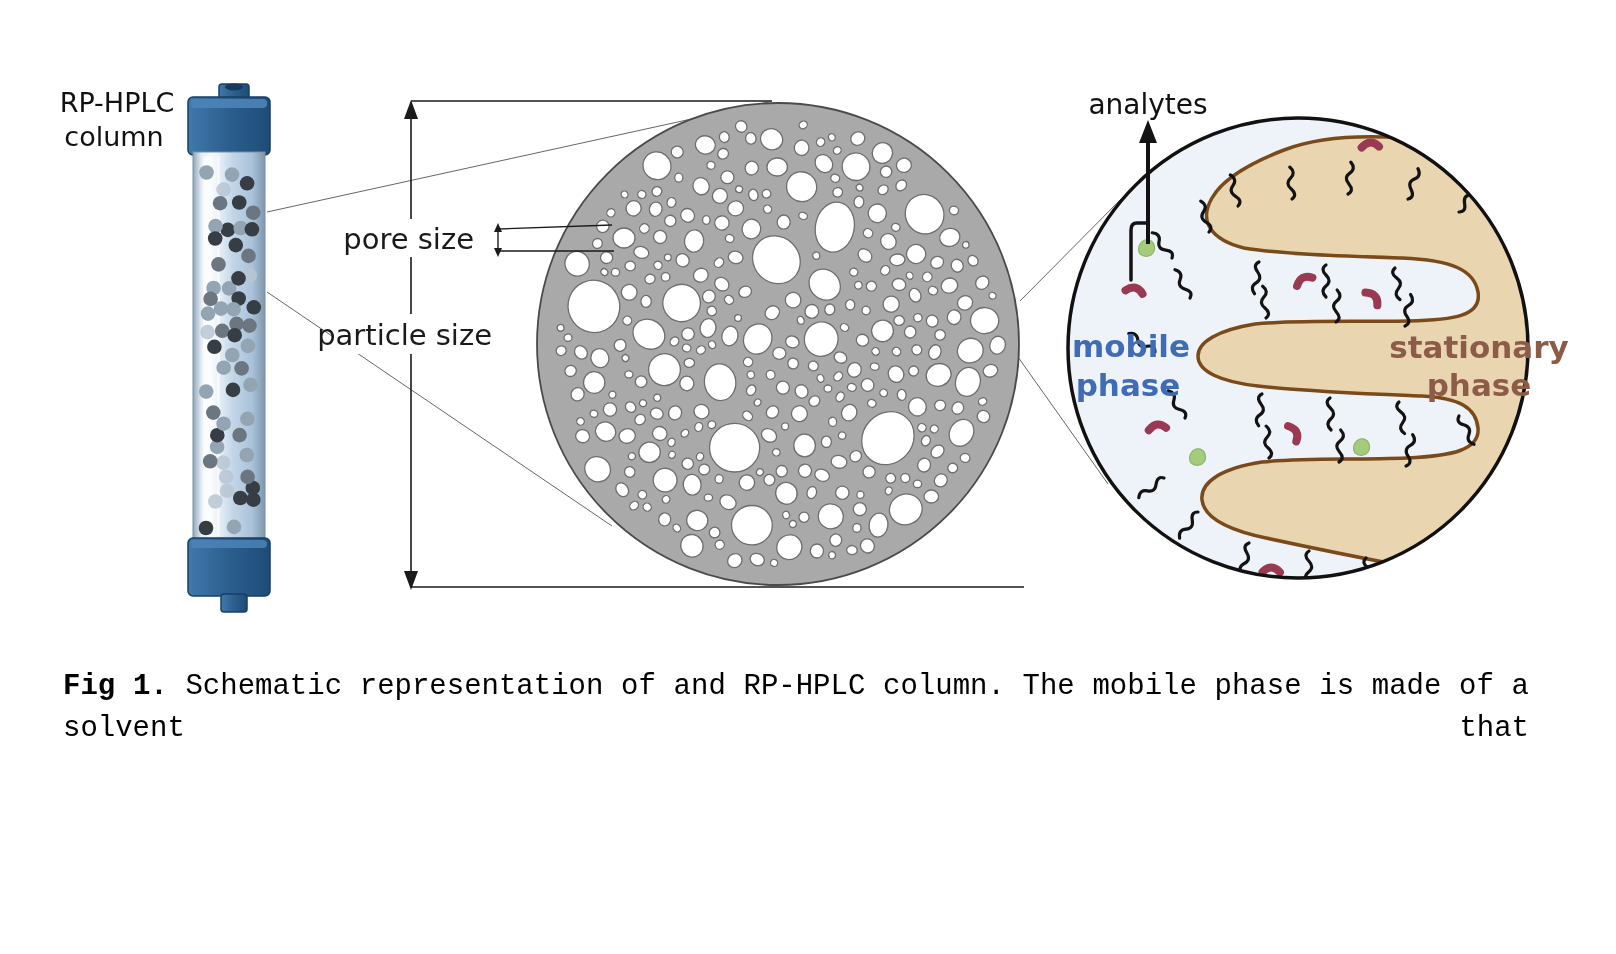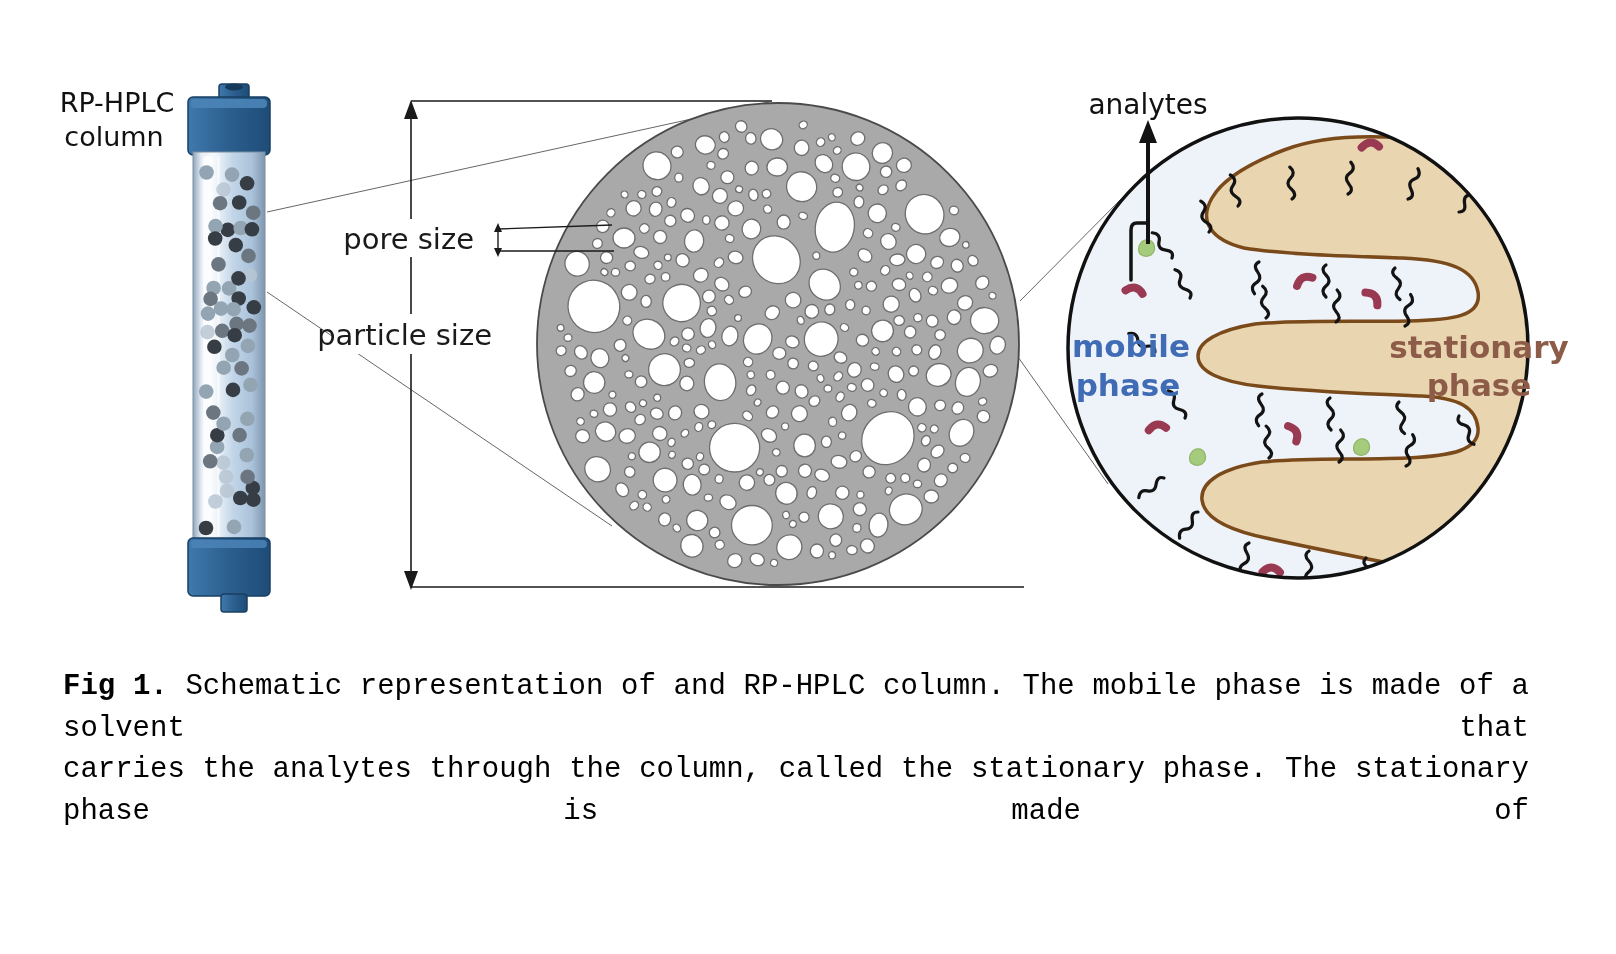--- a/index.html
+++ b/index.html
@@ -514,16 +514,15 @@
     <text x="1119" y="357" font-size="31" font-weight="bold" text-anchor="middle" fill="#3f6cb4">mobile</text>
     <text x="1116" y="396" font-size="31" font-weight="bold" text-anchor="middle" fill="#3f6cb4">phase</text>
     <text x="1467" y="358" font-size="31" font-weight="bold" text-anchor="middle" fill="#8d5c48">stationary</text>
     <text x="1467" y="396" font-size="31" font-weight="bold" text-anchor="middle" fill="#8d5c48">phase</text>
   </g>
 </svg>
 
 
 <div class="caption">
   <div class="cap-line just"><b>Fig 1.</b> <span>Schematic representation of and RP-HPLC column. The mobile phase is made of a solvent that</span></div>
-  <div class="cap-line just">carries the analytes through the column, called the stationary phase. The stationary phase is made of</div>
 </div>
 
 </div>
 
 </body></html>

